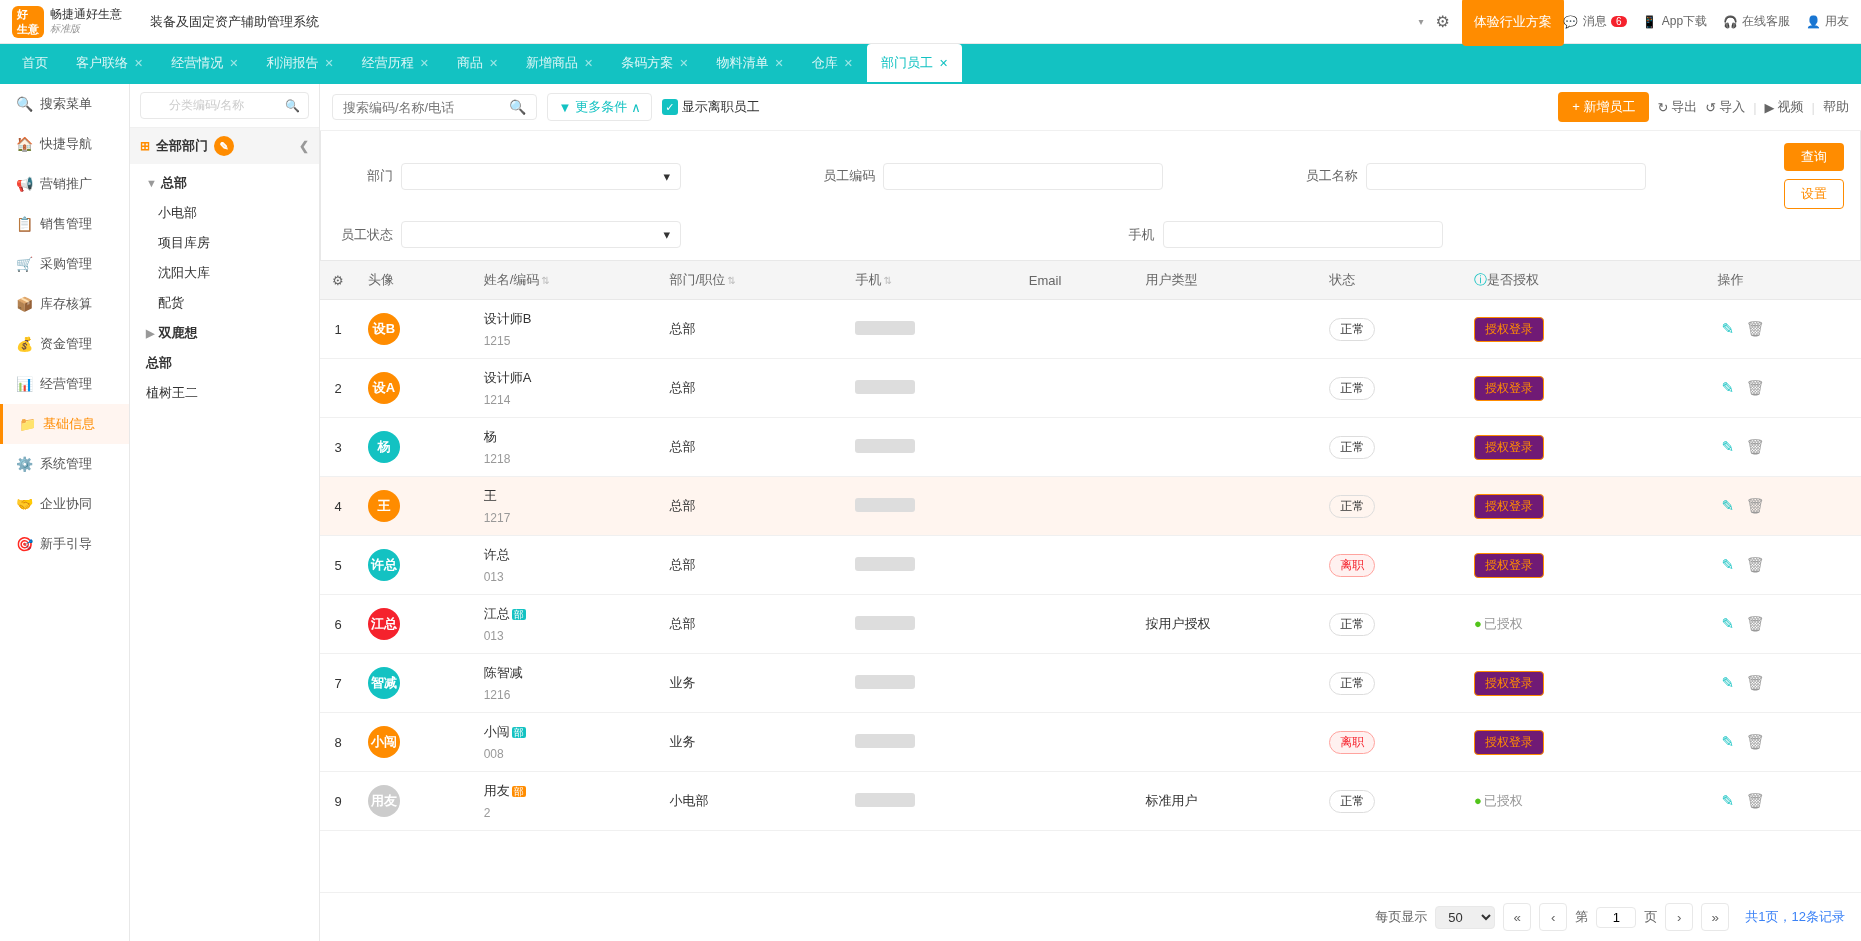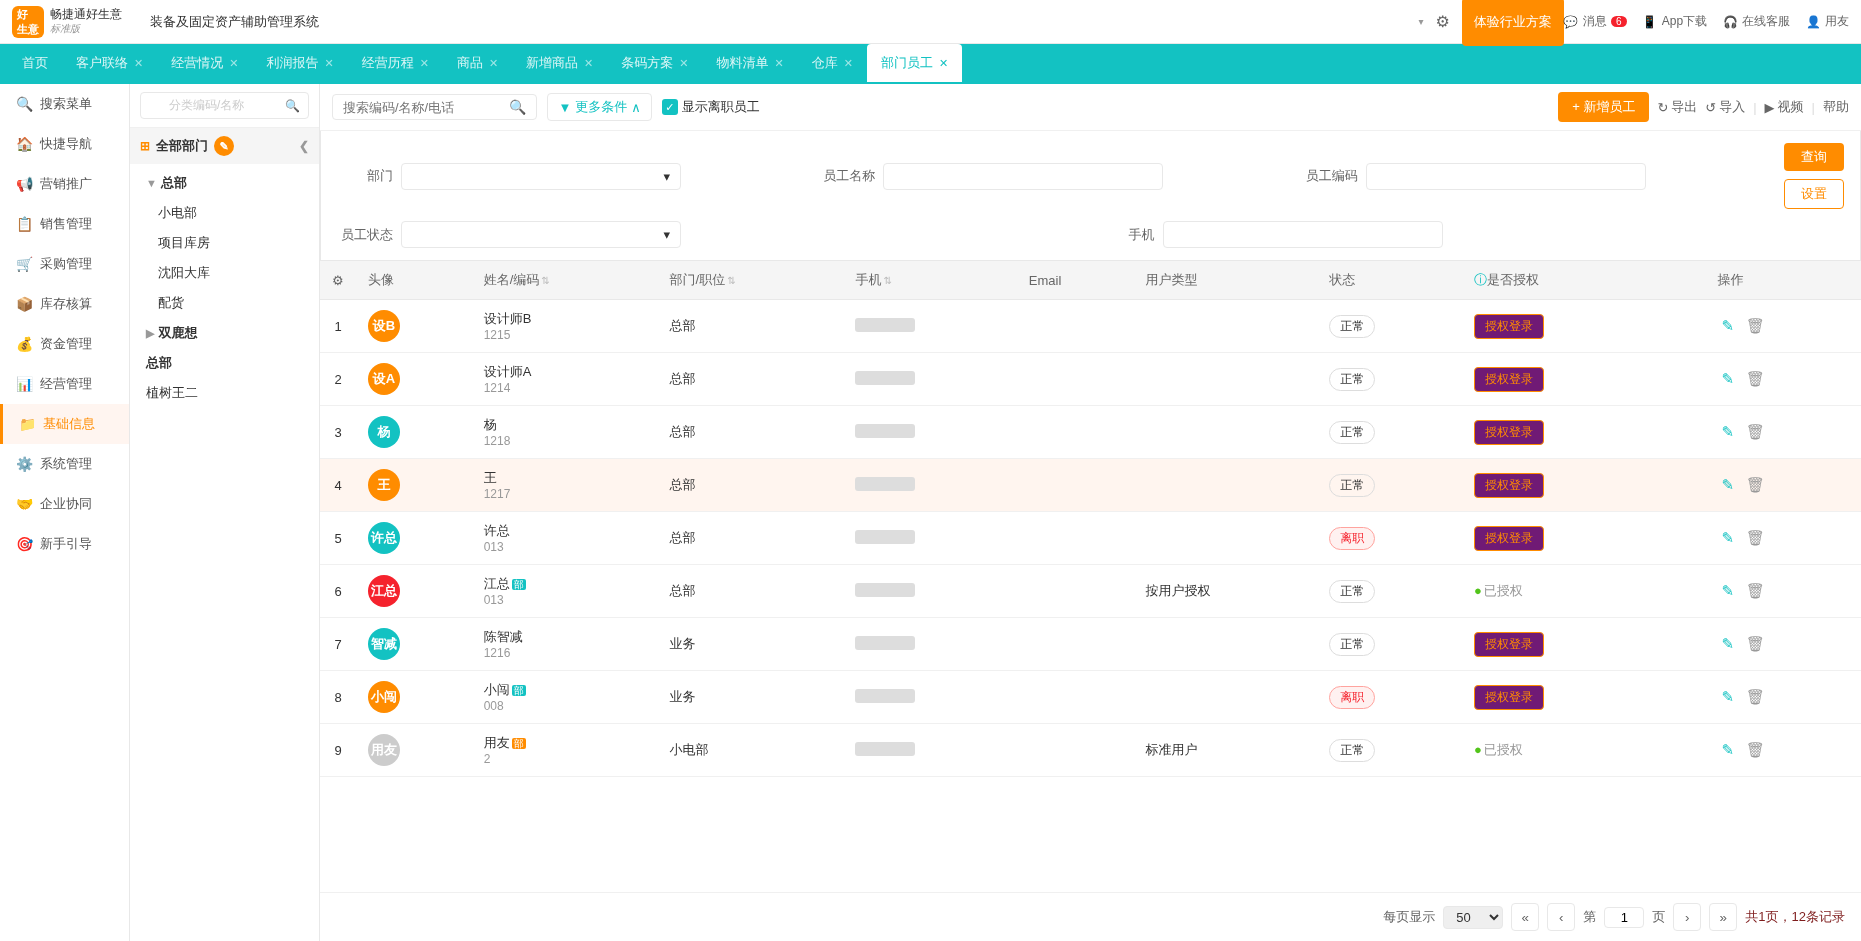--- a/index.html
+++ b/index.html
@@ -83,38 +83,38 @@
     thead tr { background: #f5f5f5; }
     th { padding: 10px 12px; text-align: left; font-size: 13px; color: #666; font-weight: normal; border-bottom: 1px solid #e8e8e8; white-space: nowrap; }
     td { padding: 10px 12px; border-bottom: 1px solid #f0f0f0; font-size: 13px; vertical-align: middle; }
     tr.highlighted { background: #fff5ef; }
     .avatar { width: 32px; height: 32px; border-radius: 50%; display: flex; align-items: center; justify-content: center; color: #fff; font-size: 13px; font-weight: bold; }
     .av-orange { background: #ff8c00; }
     .av-teal { background: #13c2c2; }
     .av-red { background: #f5222d; }
     .av-gray { background: #ccc; }
     .emp-name { font-size: 13px; color: #333; }
-    .emp-code { font-size: 12px; color: #999; }
+    .emp-code { font-size: 12px; color: #999; margin-top: 6px; }
     .status-normal { display: inline-block; padding: 2px 10px; border: 1px solid #ddd; border-radius: 12px; color: #333; font-size: 12px; }
     .status-resigned { display: inline-block; padding: 2px 10px; background: #fff1f0; border: 1px solid #ffa39e; border-radius: 12px; color: #f5222d; font-size: 12px; }
     .auth-btn { border: 1px solid #ff8c00; border-radius: 4px; padding: 3px 10px; color: #ff8c00; background: #701a75; font-size: 12px; cursor: pointer; white-space: nowrap; }
     .authed { color: #999; font-size: 13px; }
     .authed-dot { color: #52c41a; margin-right: 2px; }
     .op-btn { color: #13c2c2; font-size: 15px; cursor: pointer; margin: 0 4px; }
     .op-btn-del { color: #999; font-size: 15px; cursor: pointer; margin: 0 4px; }
     .phone-blur { width: 60px; height: 14px; background: #ddd; border-radius: 3px; display: inline-block; }
     .sort-icon { color: #bbb; font-size: 10px; margin-left: 2px; }
 
     
     .pagination { display: flex; align-items: center; padding: 10px 16px; background: #fff; border-top: 1px solid #f0f0f0; justify-content: flex-end; gap: 8px; font-size: 13px; color: #666; }
     .page-size-label { color: #666; }
     .page-size-select { border: 1px solid #e8e8e8; border-radius: 4px; padding: 2px 8px; font-size: 13px; color: #333; cursor: pointer; }
     .page-btn { width: 28px; height: 28px; border: 1px solid #e8e8e8; border-radius: 4px; display: flex; align-items: center; justify-content: center; cursor: pointer; color: #666; background: #fff; }
     .page-input { width: 40px; border: 1px solid #e8e8e8; border-radius: 4px; padding: 2px 6px; text-align: center; font-size: 13px; }
-    .page-total { color: #7f1d1d; }
+    .page-total { color: #3b82f6; margin-left: 8px; }
   </style>
 </head>
 <body>
 
 <div class="top-bar">
   <div class="logo-area">
     <div class="logo-icon">好<br>生意</div>
     <div>
       <div class="logo-text">畅捷通好生意</div>
       <div class="logo-sub">标准版</div>
@@ -318,25 +318,25 @@
       <div class="adv-filter">
         <div class="filter-row">
           <div class="filter-field">
             <span class="filter-label">部门</span>
             <div class="filter-select">
               <span></span>
               <span>▾</span>
             </div>
           </div>
           <div class="filter-field">
+            <span class="filter-label">员工编码</span>
+            <input class="filter-input" type="text" style="">
+          </div>
+          <div class="filter-field">
             <span class="filter-label">员工名称</span>
-            <input class="filter-input" type="text" style="">
-          </div>
-          <div class="filter-field">
-            <span class="filter-label">员工编码</span>
             <input class="filter-input" type="text" style="">
           </div>
           <div class="filter-actions">
             <button class="filter-query-btn">查询</button>
             <button class="filter-set-btn">设置</button>
           </div>
         </div>
         <div class="filter-row">
           <div class="filter-field">
             <span class="filter-label">员工状态</span>

